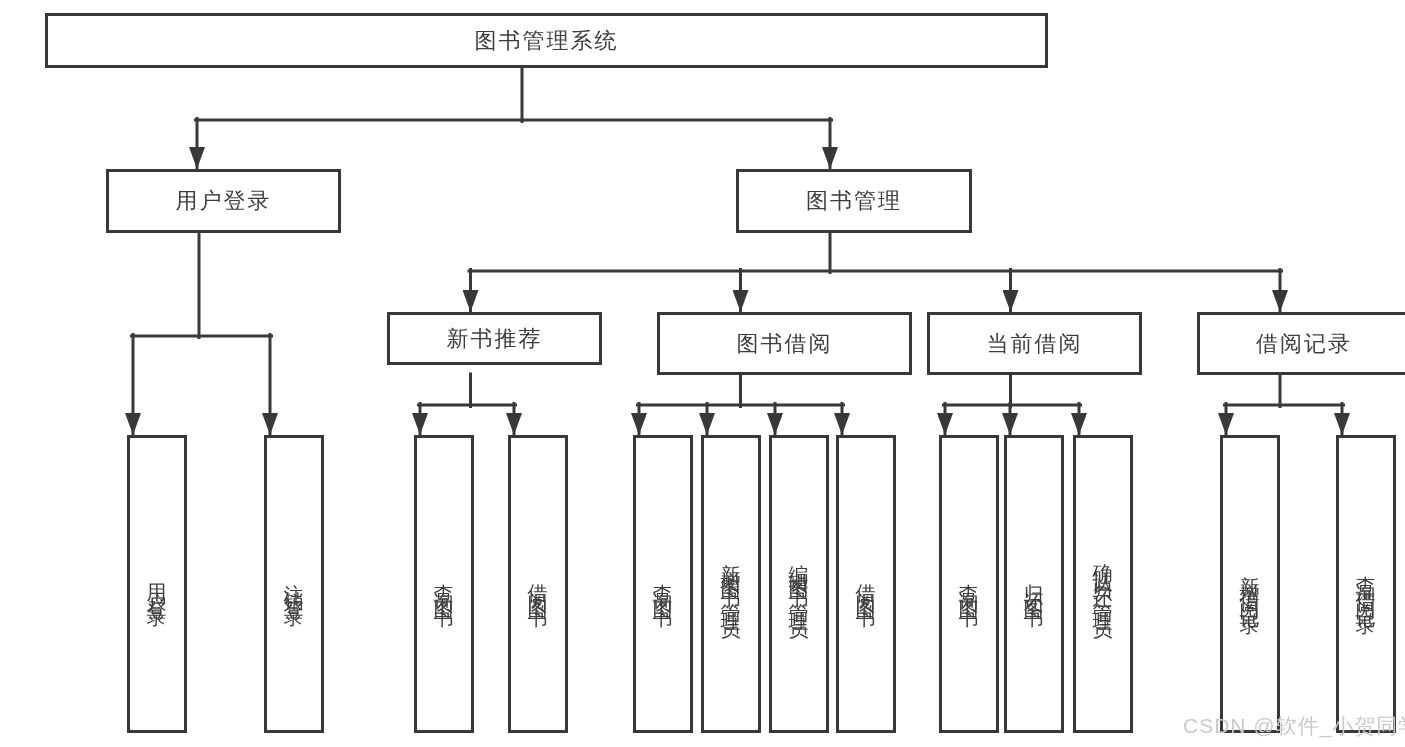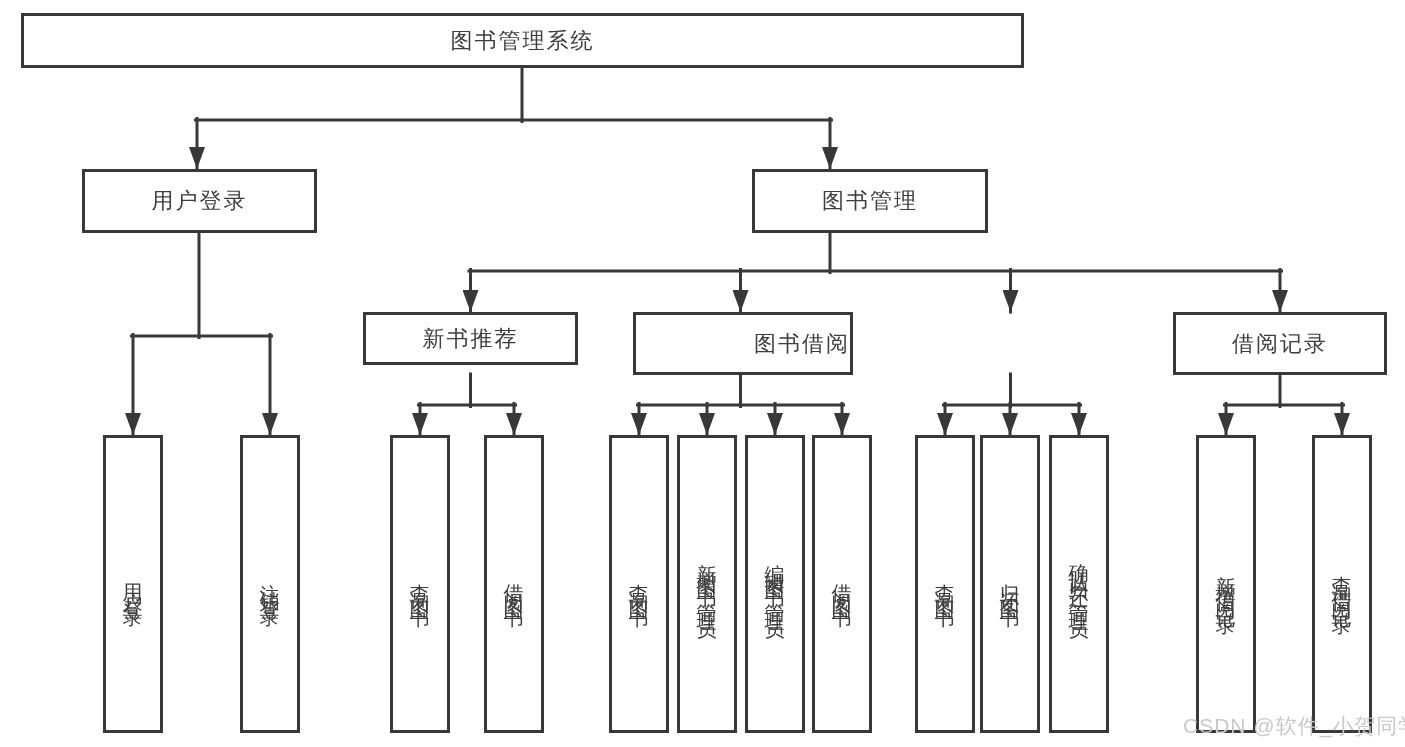--- a/index.html
+++ b/index.html
@@ -18,21 +18,21 @@
     font-family:"Liberation Sans","DejaVu Sans",sans-serif;
     color:var(--text);
   }
   .wires{position:absolute;left:0;top:0;width:1405px;height:747px;}
   .wires line{stroke:var(--line);stroke-width:3;stroke-linecap:square;}
   .node{
     position:absolute;
     box-sizing:border-box;
     background:var(--boxbg);
     border:3px solid var(--line);
-    display:flex;align-items:center;justify-content:center;
+    display:flex;align-items:center;justify-content:center;margin-left:24px;
   }
   .hbox{font-size:22px;letter-spacing:2px;font-weight:400;}
   .vbox span{
     writing-mode:vertical-rl;
     text-orientation:mixed;
     font-size:20px;
     letter-spacing:8px;
     line-height:1;
     white-space:nowrap;
   }
@@ -99,29 +99,32 @@
     <line x1="1342" y1="403.5" x2="1342" y2="435" marker-end="url(#ah)"></line>
   </svg>
 
   <div class="node hbox" style="left:21px;top:13px;width:1003px;height:55px;">
     <span>图书管理系统</span>
   </div>
 
   <div class="node hbox" style="left:82px;top:169px;width:235px;height:64px;">
     <span>用户登录</span>
   </div>
-  <div class="node hbox" style="left:752px;top:169px;width:236px;height:64px;">
+  <div class="node hbox" style="left:712px;top:169px;width:236px;height:64px;">
     <span>图书管理</span>
   </div>
 
   <div class="node hbox" style="left:363px;top:312px;width:215px;height:53px;">
     <span>新书推荐</span>
   </div>
-  <div class="node hbox" style="left:633px;top:312px;width:220px;height:63px;justify-content:flex-end;">
+  <div class="node hbox" style="left:633px;top:312px;width:255px;height:63px;">
     <span>图书借阅</span>
+  </div>
+  <div class="node hbox" style="left:903px;top:312px;width:215px;height:63px;">
+    <span>当前借阅</span>
   </div>
   <div class="node hbox" style="left:1173px;top:312px;width:214px;height:63px;">
     <span>借阅记录</span>
   </div>
 
   <div class="node vbox" style="left:103px;top:435px;width:60px;height:298px;">
     <span>用户登录</span>
   </div>
   <div class="node vbox" style="left:240px;top:435px;width:60px;height:298px;">
     <span>注销登录</span>

